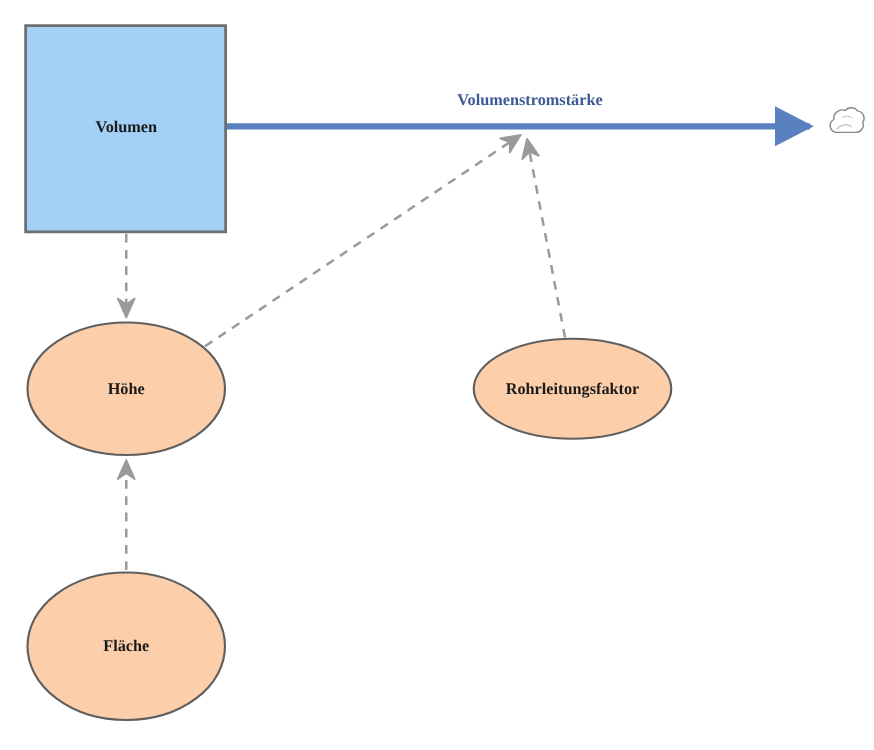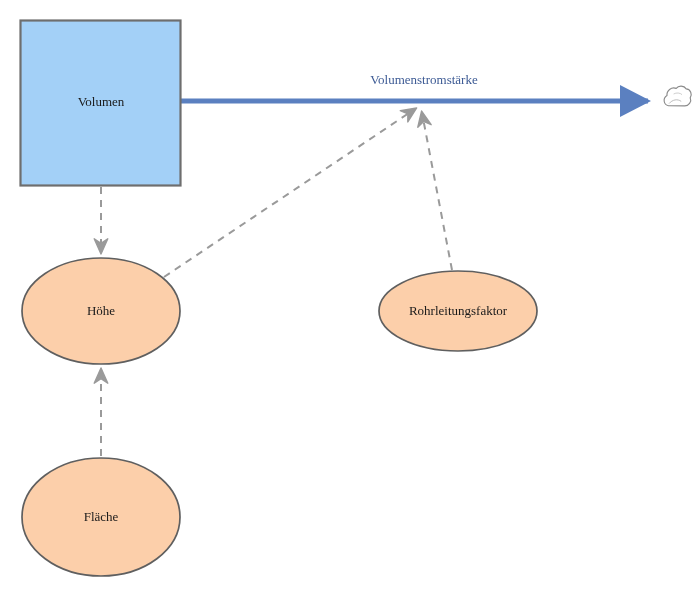--- a/index.html
+++ b/index.html
@@ -11,20 +11,21 @@
     width: 699px;
     height: 600px;
     overflow: hidden;
     font-family: "Liberation Serif", "DejaVu Serif", serif;
   }
   #diagram-root {
     position: relative;
     width: 699px;
     height: 600px;
     background: #ffffff;
+    font-weight: bold;
   }
   #diagram-svg {
     position: absolute;
     top: 0;
     left: 0;
     width: 699px;
     height: 600px;
     display: block;
   }
   .node-label {

